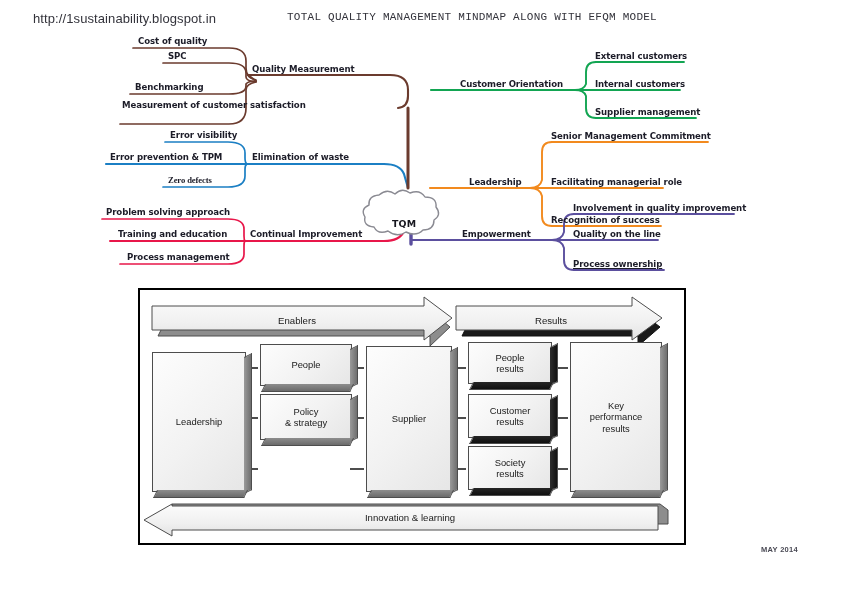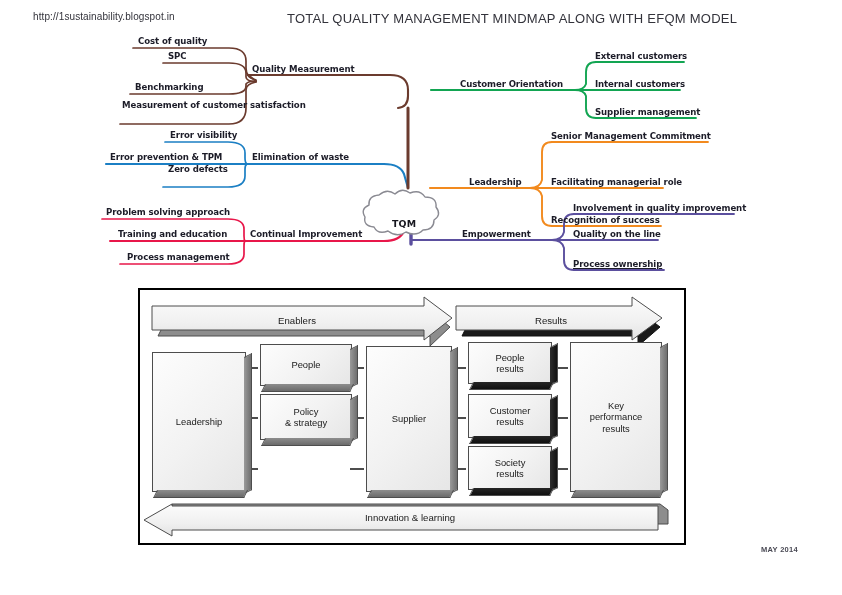--- a/index.html
+++ b/index.html
@@ -14,33 +14,34 @@
     overflow: hidden;
     font-family: "Liberation Sans", sans-serif;
     color: #2b2b33;
   }
 
   
   .hdr-url {
     position: absolute;
     left: 33px;
     top: 11px;
-    font-size: 10px;
+    font-size: 13px;
     letter-spacing: .1px;
     color: #33333b;
     white-space: nowrap;
   }
   .hdr-title {
     position: absolute;
     left: 287px;
     top: 11px;
-    font-size: 13px;
+    font-size: 11px;
     letter-spacing: .25px;
     color: #33333b;
     white-space: nowrap;
+    font-family: Liberation Mono, monospace;
   }
   .footer-date {
     position: absolute;
     left: 761px;
     top: 545px;
     font-size: 7.5px;
     font-weight: bold;
     letter-spacing: .3px;
     color: #4a4a55;
     white-space: nowrap;
@@ -233,21 +234,21 @@
   <div class="mm-label l" style="left:138px; top:8px;">Cost of quality</div>
   <div class="mm-label l" style="left:168px; top:23px;">SPC</div>
   <div class="mm-label l" style="left:135px; top:54px;">Benchmarking</div>
   <div class="mm-label two-line" style="left:122px; top:72px; width:112px;">
     <span>Measurement of customer satisfaction</span>
   </div>
   <div class="mm-label r" style="left:252px; top:36px;">Quality Measurement</div>
 
   <div class="mm-label l" style="left:170px; top:102px;">Error visibility</div>
   <div class="mm-label l" style="left:110px; top:124px;">Error prevention &amp; TPM</div>
-  <div class="mm-label l" style="left:168px; top:136px;">Zero defects</div>
+  <div class="mm-label l" style="left:168px; top:147px;font-family:Liberation Serif, serif;">Zero defects</div>
   <div class="mm-label r" style="left:252px; top:124px;">Elimination of waste</div>
 
   <div class="mm-label l" style="left:106px; top:179px;">Problem solving approach</div>
   <div class="mm-label l" style="left:118px; top:201px;">Training and education</div>
   <div class="mm-label l" style="left:127px; top:224px;">Process management</div>
   <div class="mm-label r" style="left:250px; top:201px;">Continual Improvement</div>
 
   <div class="mm-label r" style="left:460px; top:51px;">Customer Orientation</div>
   <div class="mm-label r" style="left:595px; top:23px;">External customers</div>
   <div class="mm-label r" style="left:595px; top:51px;">Internal customers</div>

